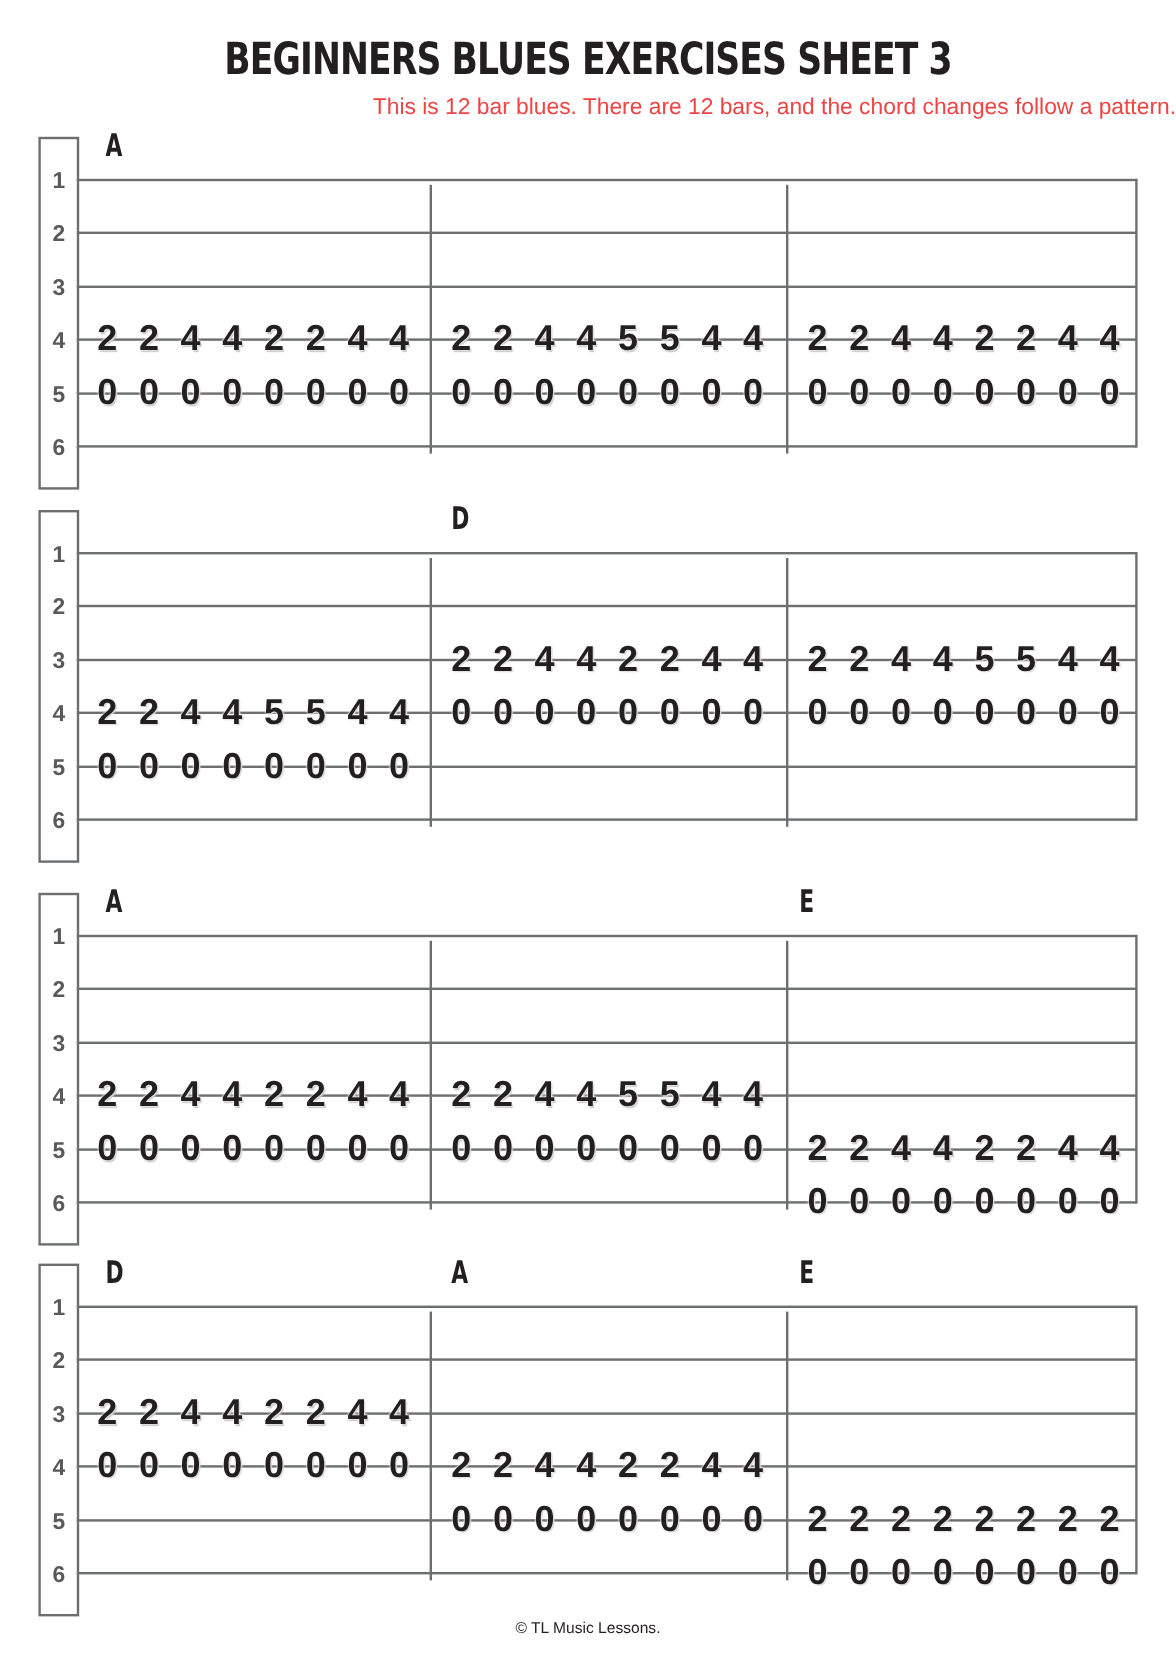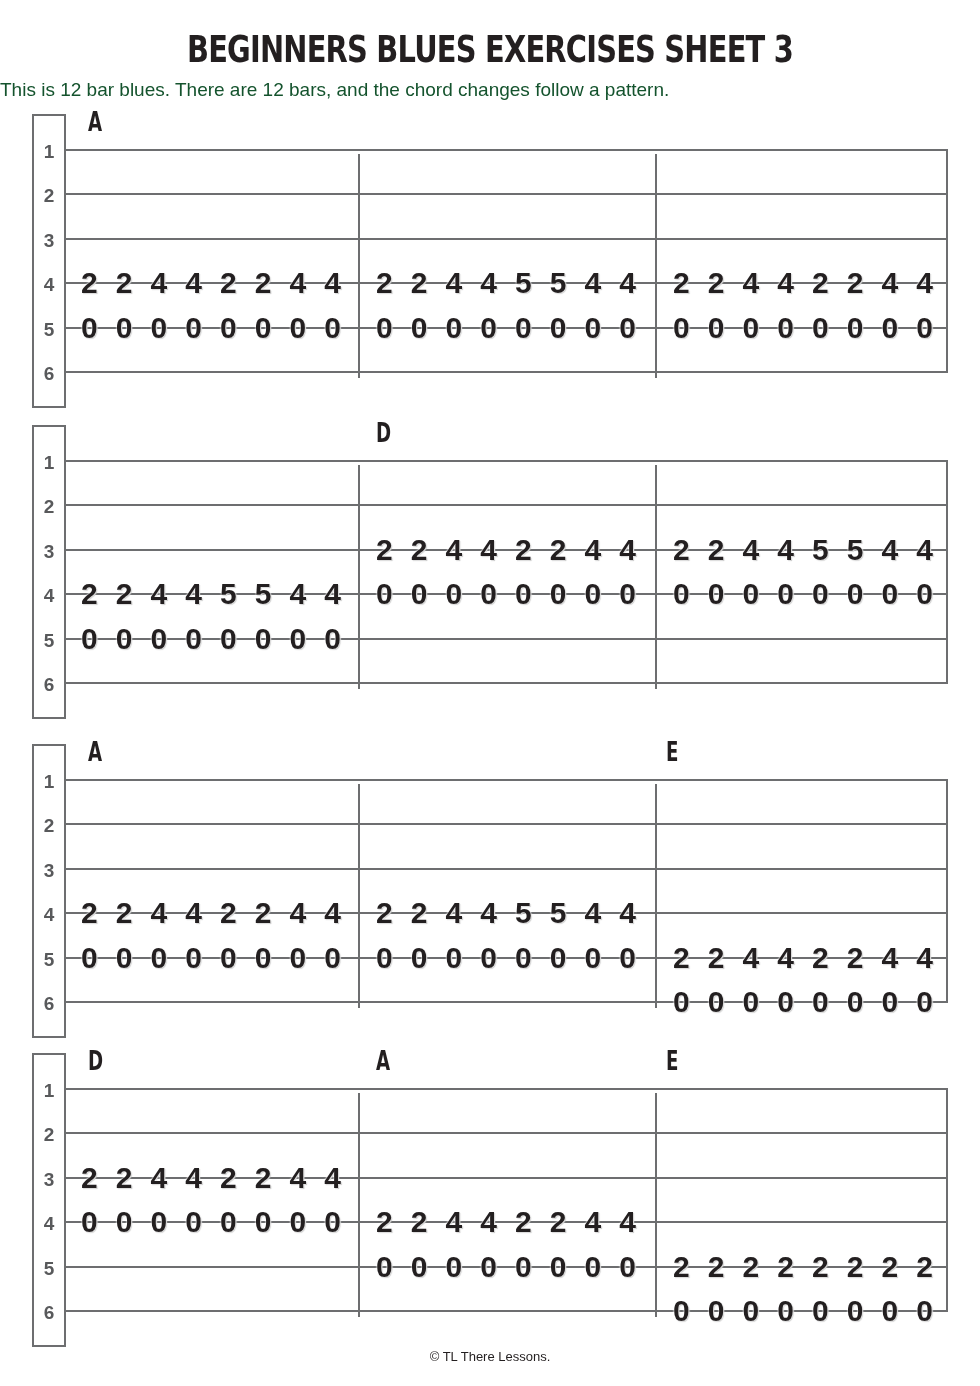--- a/index.html
+++ b/index.html
@@ -1,18 +1,18 @@
 <!DOCTYPE html>
 <html><head>
 <meta charset="utf-8">
 <style>
   html,body{margin:0;padding:0;background:#ffffff;}
   body{width:980px;height:1386px;position:relative;overflow:hidden;font-family:"Liberation Sans",sans-serif;}
   .title{position:absolute;left:0;top:28px;width:980px;text-align:center;font-family:"DejaVu Sans",sans-serif;font-weight:bold;font-size:37px;letter-spacing:-1px;color:#231f20;transform:scaleX(0.78);transform-origin:center;line-height:44px;}
-  .subtitle{position:absolute;left:0;top:78px;width:980px;text-align:left;font-family:"Liberation Sans",sans-serif;font-size:19px;color:#14532d;line-height:24px;}
+  .subtitle{position:absolute;left:0;top:78px;width:980px;text-align:right;font-family:"Liberation Sans",sans-serif;font-size:19px;color:#ef4444;line-height:24px;}
   .footer{position:absolute;left:0;top:1349px;width:980px;text-align:center;font-family:"Liberation Sans",sans-serif;font-size:13px;color:#231f20;}
   .strbox{position:absolute;left:32px;width:30px;border:2px solid #6d6e70;background:#fff;}
   .strnum{position:absolute;left:0;width:30px;text-align:center;font-family:"Liberation Sans",sans-serif;font-weight:bold;font-size:19px;color:#58595b;line-height:20px;}
   .sline{position:absolute;left:64px;width:883px;height:2px;background:#6d6e70;}
   .bline{position:absolute;width:2px;background:#6d6e70;}
   .chord{position:absolute;font-family:"DejaVu Sans",sans-serif;font-weight:bold;font-size:26px;color:#231f20;transform:scaleX(0.7);transform-origin:left;line-height:28px;}
   .notes{position:absolute;display:flex;justify-content:space-between;width:262px;}
   .note{font-family:"Liberation Sans",sans-serif;font-weight:bold;font-size:30px;line-height:30px;color:#231f20;text-shadow:0 0 2px #fff,0 0 2px #fff,1px 1px 1px #bdbdbd;background:transparent;padding:0 1px;}
 </style>
 </head>
@@ -340,13 +340,13 @@
         <span class="note">0</span>
         <span class="note">0</span>
         <span class="note">0</span>
         <span class="note">0</span>
         <span class="note">0</span>
         <span class="note">0</span>
       </div>
     </div>
   </div>
 
-<div class="footer">© TL There Lessons.</div>
+<div class="footer">© TL Music Lessons.</div>
 
 </body></html>

